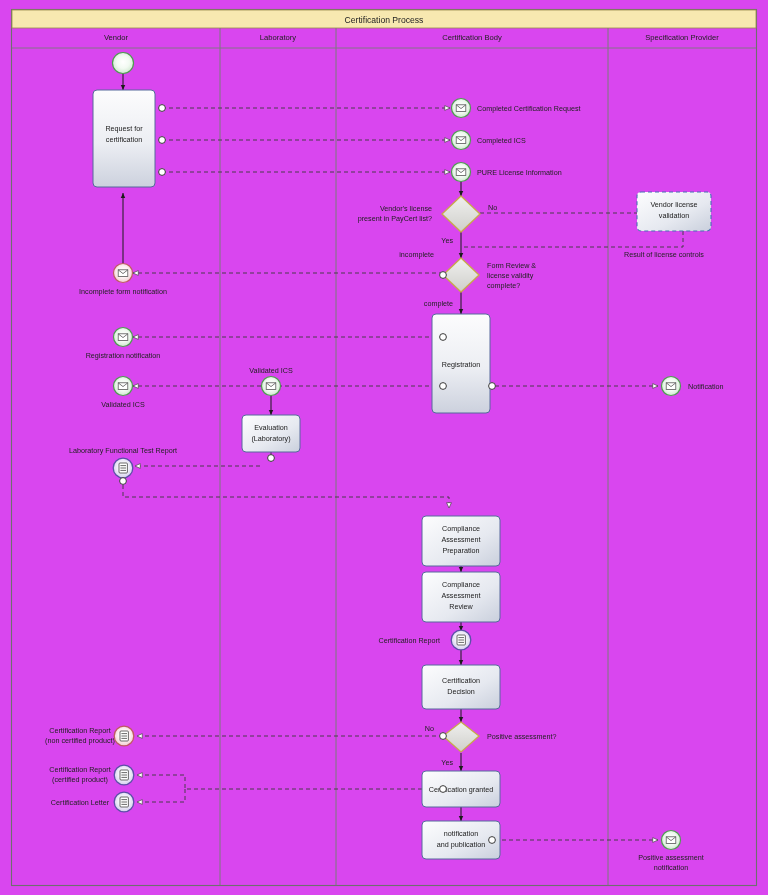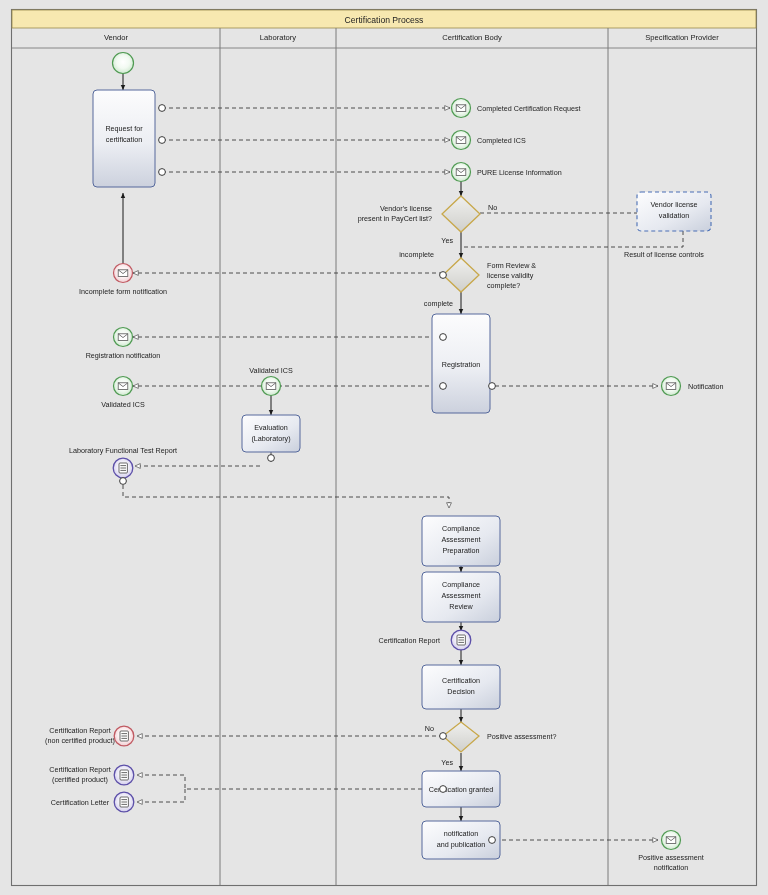--- a/index.html
+++ b/index.html
@@ -1,17 +1,17 @@
 <!DOCTYPE html>
 <html><head>
 <meta charset="utf-8">
 <style>
   html,body{margin:0;padding:0;background:#ffffff;}
   body{width:768px;height:895px;font-family:"Liberation Sans",sans-serif;}
-  #stage{position:relative;width:768px;height:895px;overflow:hidden;background:#e5e5e5;}
+  #stage{position:relative;width:768px;height:895px;overflow:hidden;background:#d946ef;}
   svg{display:block;}
   .lbl{font-family:"Liberation Sans",sans-serif;font-size:7.2px;fill:#222;}
   .lbl-lane{font-family:"Liberation Sans",sans-serif;font-size:7.6px;fill:#222;}
   .lbl-title{font-family:"Liberation Sans",sans-serif;font-size:8.6px;fill:#222;}
   .lbl-node{font-family:"Liberation Sans",sans-serif;font-size:7.2px;fill:#1a1a1a;}
   .flow{stroke:#1b1b1b;stroke-width:1;fill:none;}
   .msgflow{stroke:#3a3a3a;stroke-width:.9;fill:none;stroke-dasharray:4 3;}
   .lanediv{stroke:#7a7a7a;stroke-width:1;}
   .frame{stroke:#6f6f6f;stroke-width:1.1;fill:none;}
 </style>

